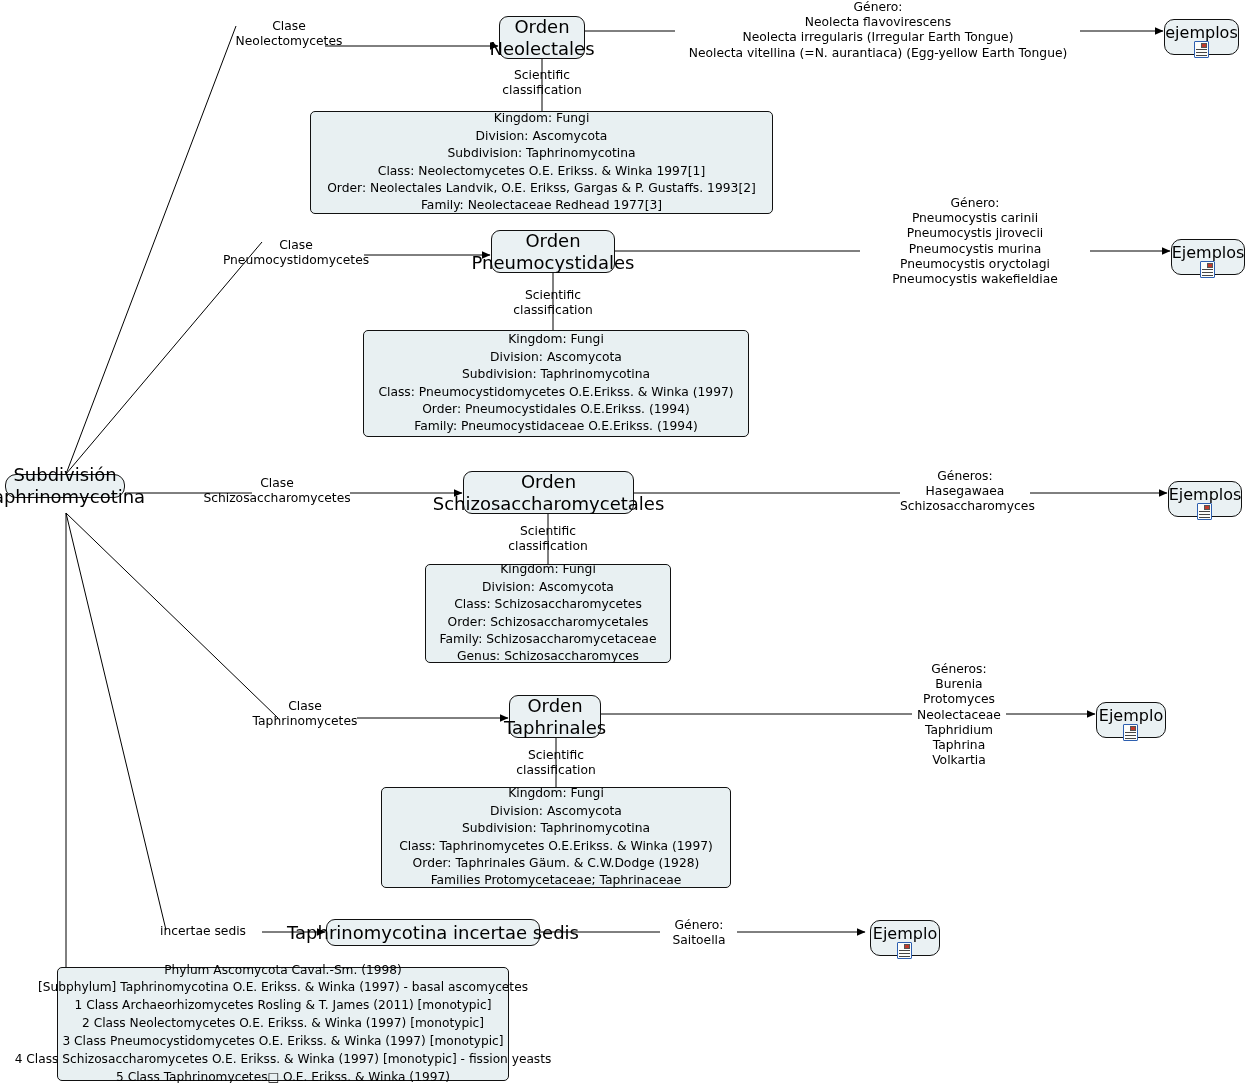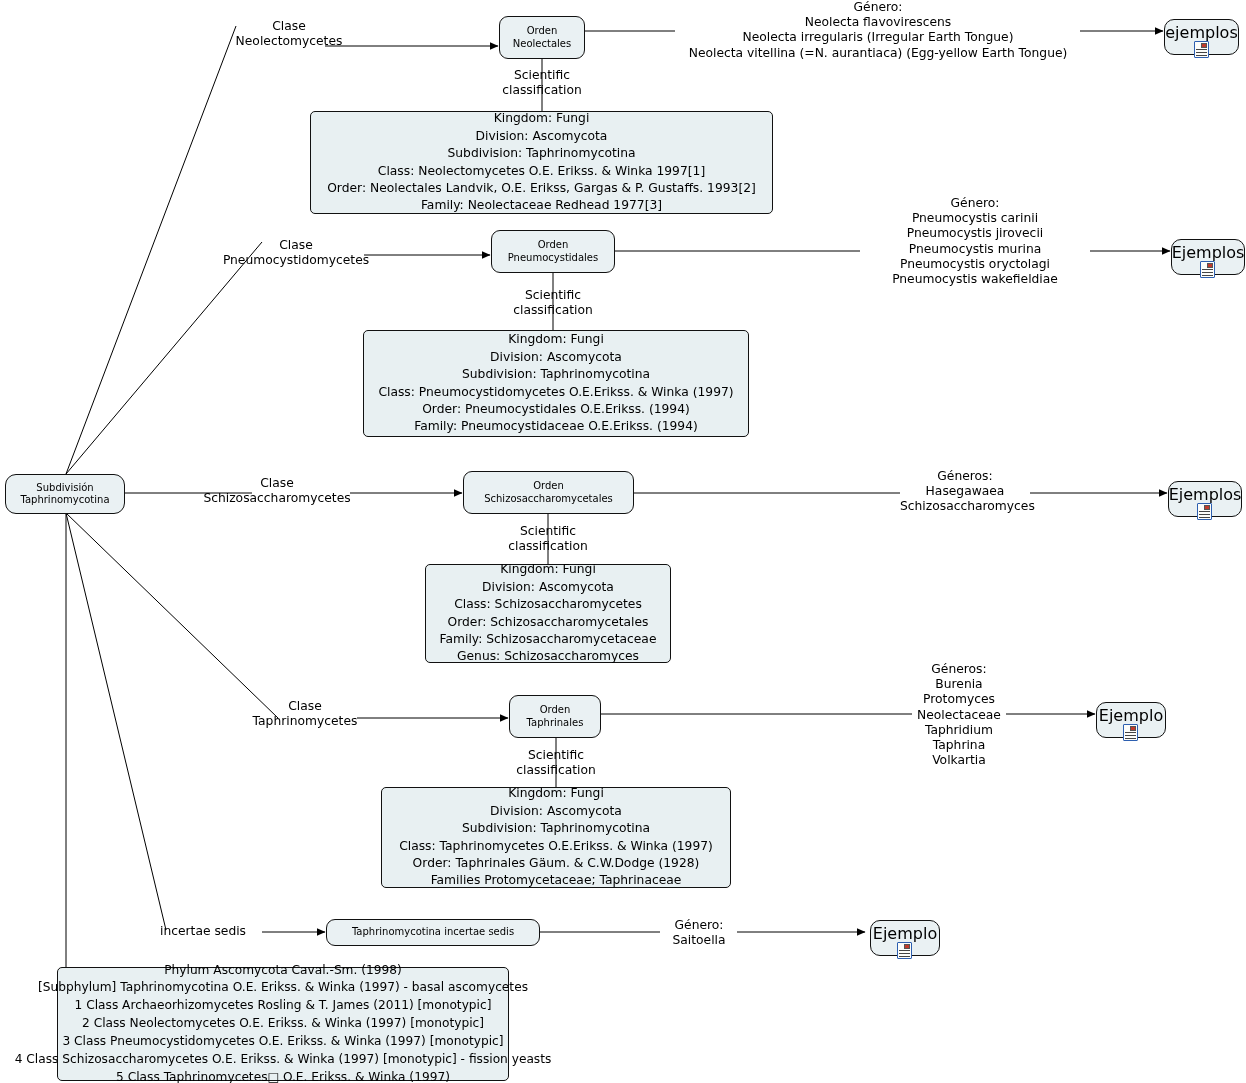--- a/index.html
+++ b/index.html
@@ -10,21 +10,21 @@
     color:#000;overflow:hidden;position:relative;
   }
   #stage{position:relative;width:1246px;height:1083px;}
   svg#wires{position:absolute;left:0;top:0;width:1246px;height:1083px;}
 
   .node{
     position:absolute;box-sizing:border-box;
     background:#eaf1f3;border:1px solid #111;border-radius:9px;
     display:flex;flex-direction:column;align-items:center;justify-content:center;
     text-align:center;line-height:1.22;
-    font-size:10px;color:#000;
+    font-size:18px;color:#000;
   }
   .node.pill{border-radius:11px;}
   .node .ln{display:block;white-space:nowrap;}
 
   .panel{
     position:absolute;box-sizing:border-box;
     background:#e8f0f2;border:1px solid #111;border-radius:5px;
     display:flex;flex-direction:column;align-items:center;justify-content:center;
     text-align:center;font-size:12.3px;line-height:1.42;padding:5px 9px;
   }
@@ -96,21 +96,21 @@
       <path d="M601,714 L912,714"></path>
       <path d="M556,738 L556,788"></path>
       <path d="M1006,714 L1095,714" marker-end="url(#arrow)"></path>
 
       <path d="M262,932 L325,932" marker-end="url(#arrow)"></path>
       <path d="M540,932 L660,932"></path>
       <path d="M737,932 L865,932" marker-end="url(#arrow)"></path>
     </g>
   </svg>
 
-  <div class="node pill" style="left:5px;top:474px;width:120px;height:40px;">
+  <div class="node pill" style="left:5px;top:474px;width:120px;height:24px;">
     <span class="ln">Subdivisión</span>
     <span class="ln">Taphrinomycotina</span>
   </div>
 
   <div class="lbl" style="left:228px;top:19px;width:122px;">
     <span class="ln">Clase</span>
     <span class="ln">Neolectomycetes</span>
   </div>
 
   <div class="lbl" style="left:222px;top:238px;width:148px;">

